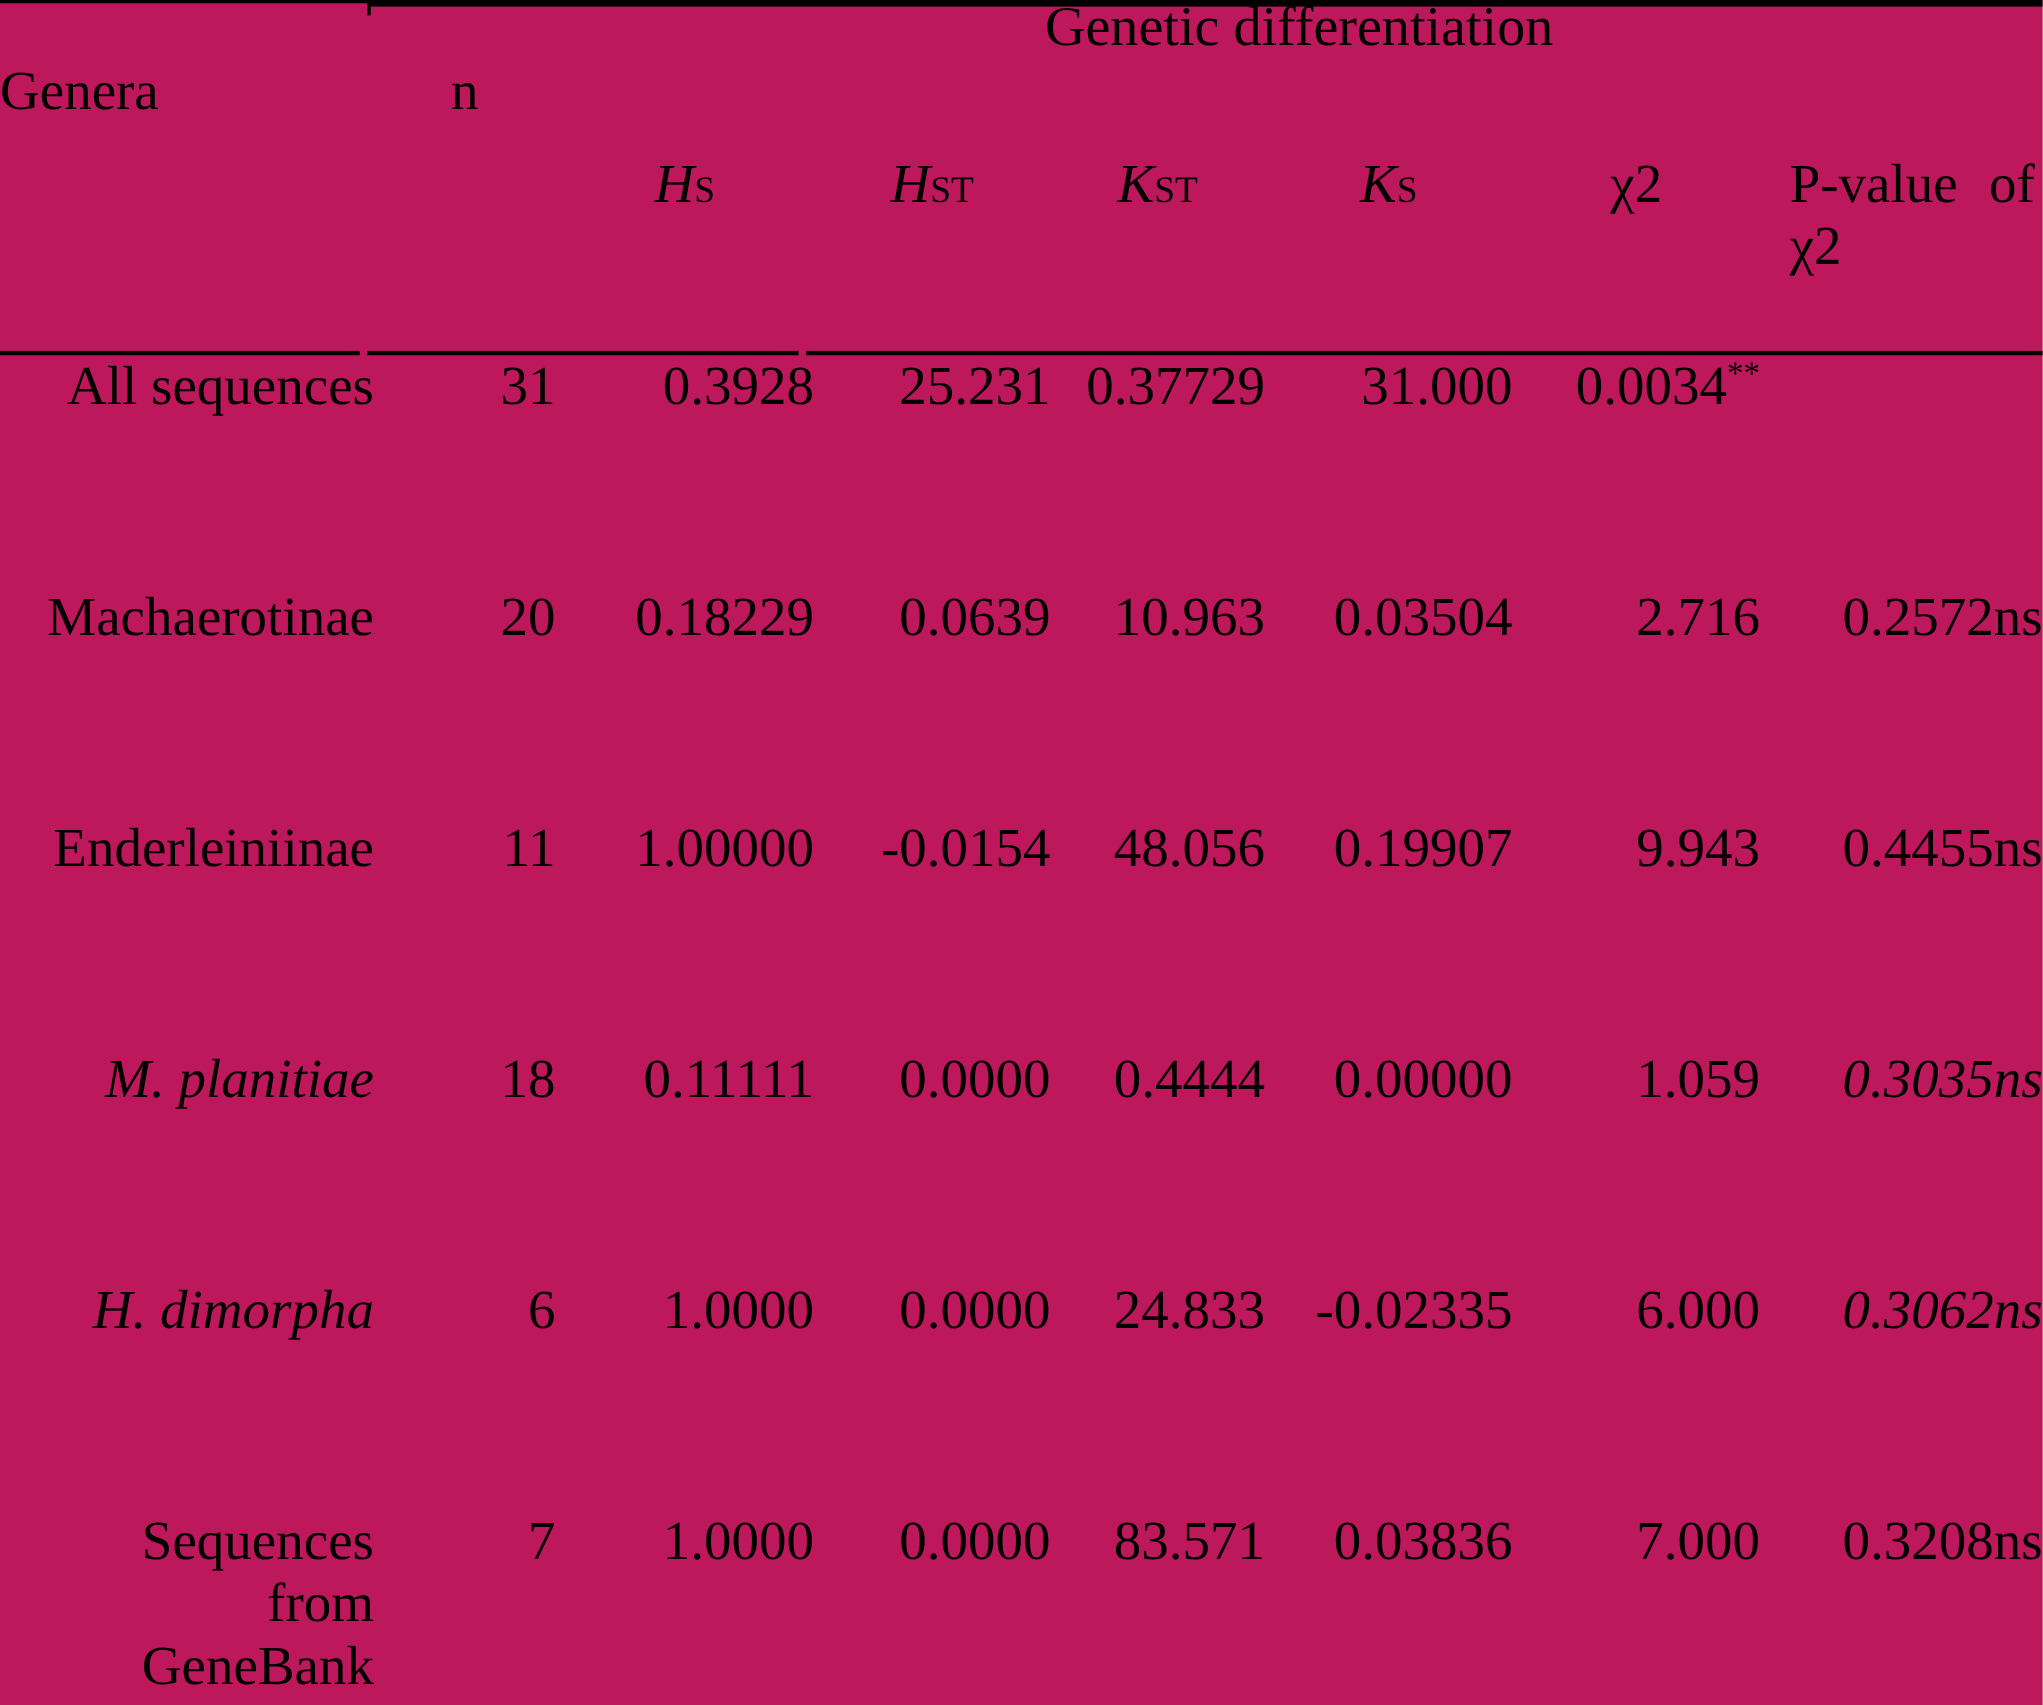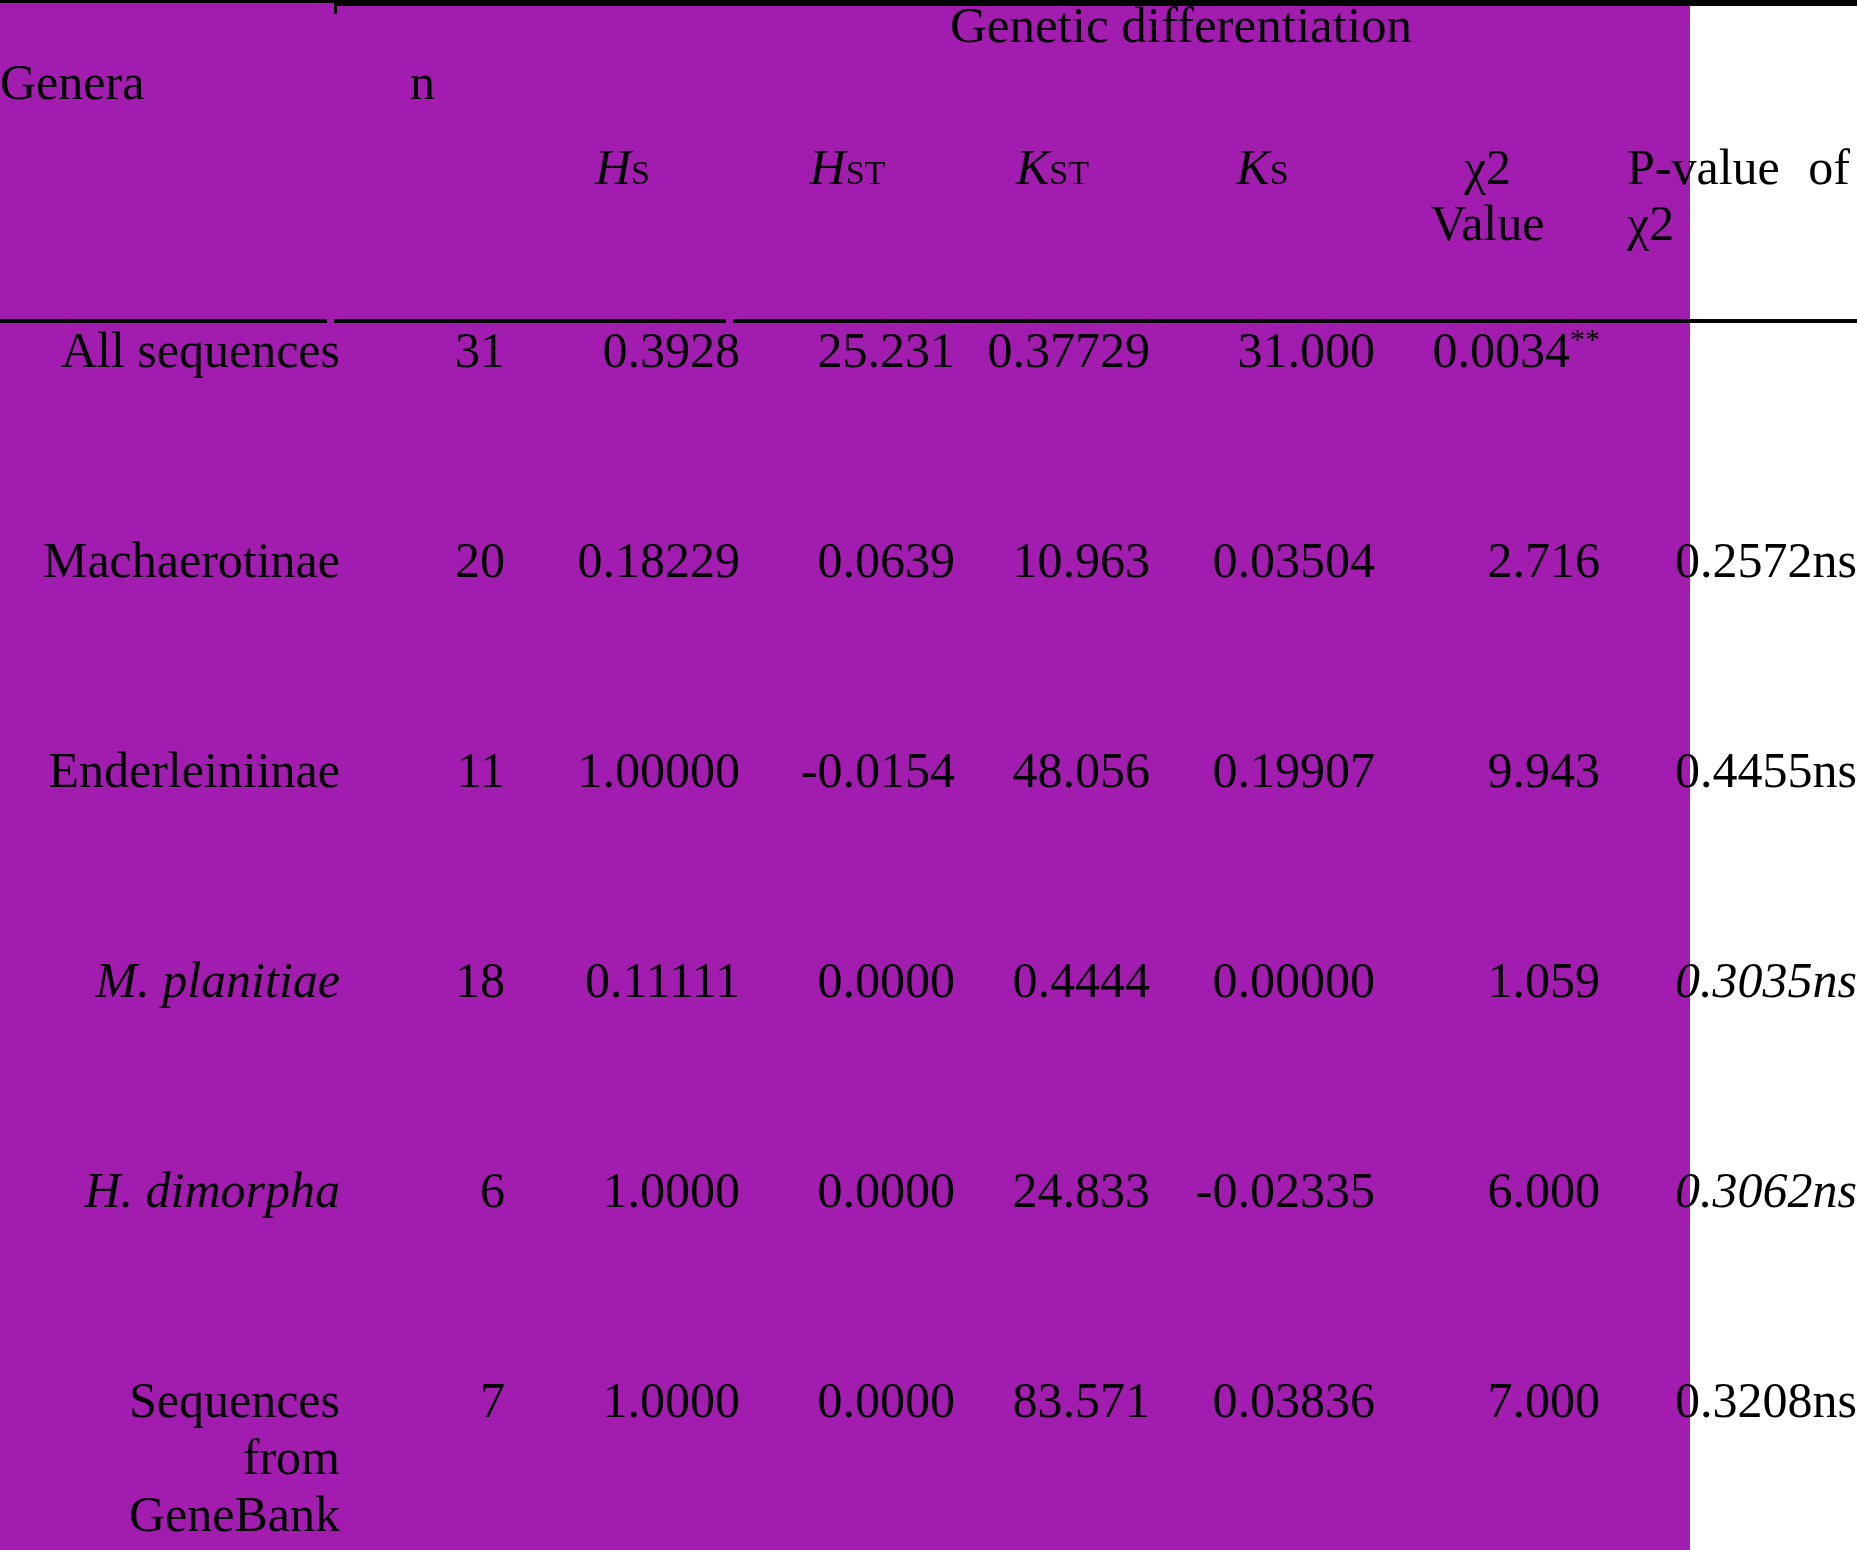--- a/index.html
+++ b/index.html
@@ -5,22 +5,22 @@
   html, body { margin: 0; padding: 0; }
   body {
     width: 1857px; height: 1550px;
     background: #ffffff;
     color: #000000;
     font-family: "Liberation Serif", "DejaVu Serif", serif;
     overflow: hidden;
   }
   .page {
     position: relative;
-    width: 1690px; height: 1550px;
-    background: #a21caf;
+    width: 1857px; height: 1550px;
+    background: #be185d;
     font-family: Liberation Serif, serif;
   }
   
   .rule { position: absolute; background: #000000; }
   .b-top-thin  { left: 0;     top: 0;     width: 336px;  height: 3px; }
   .b-top-thick { left: 336px; top: 0;     width: 1521px; height: 6px; }
   .b-top-tick  { left: 334px; top: 0;     width: 3px;    height: 14px; }
   .b-mid-1     { left: 0;     top: 319px; width: 327px;  height: 4px; }
   .b-mid-2     { left: 334px; top: 319px; width: 392px;  height: 4px; }
   .b-mid-3     { left: 733px; top: 319px; width: 1124px; height: 4px; }
@@ -83,21 +83,20 @@
 
   <div class="subhead">
     <div class="cell"></div>
     <div class="cell"></div>
     <div class="cell"><span class="ital">H</span><span class="ssub">S</span></div>
     <div class="cell"><span class="ital">H</span><span class="ssub">ST</span></div>
     <div class="cell"><span class="ital">K</span><span class="ssub">ST</span></div>
     <div class="cell"><span class="ital">K</span><span class="ssub">S</span></div>
     <div class="cell">
       <div>χ2</div>
-      <div>Value</div>
     </div>
     <div class="cell pcell">
       <div class="pline1">P-value of</div>
       <div>χ2</div>
     </div>
   </div>
 
   <div class="tbody">
 
     <div class="trow">

